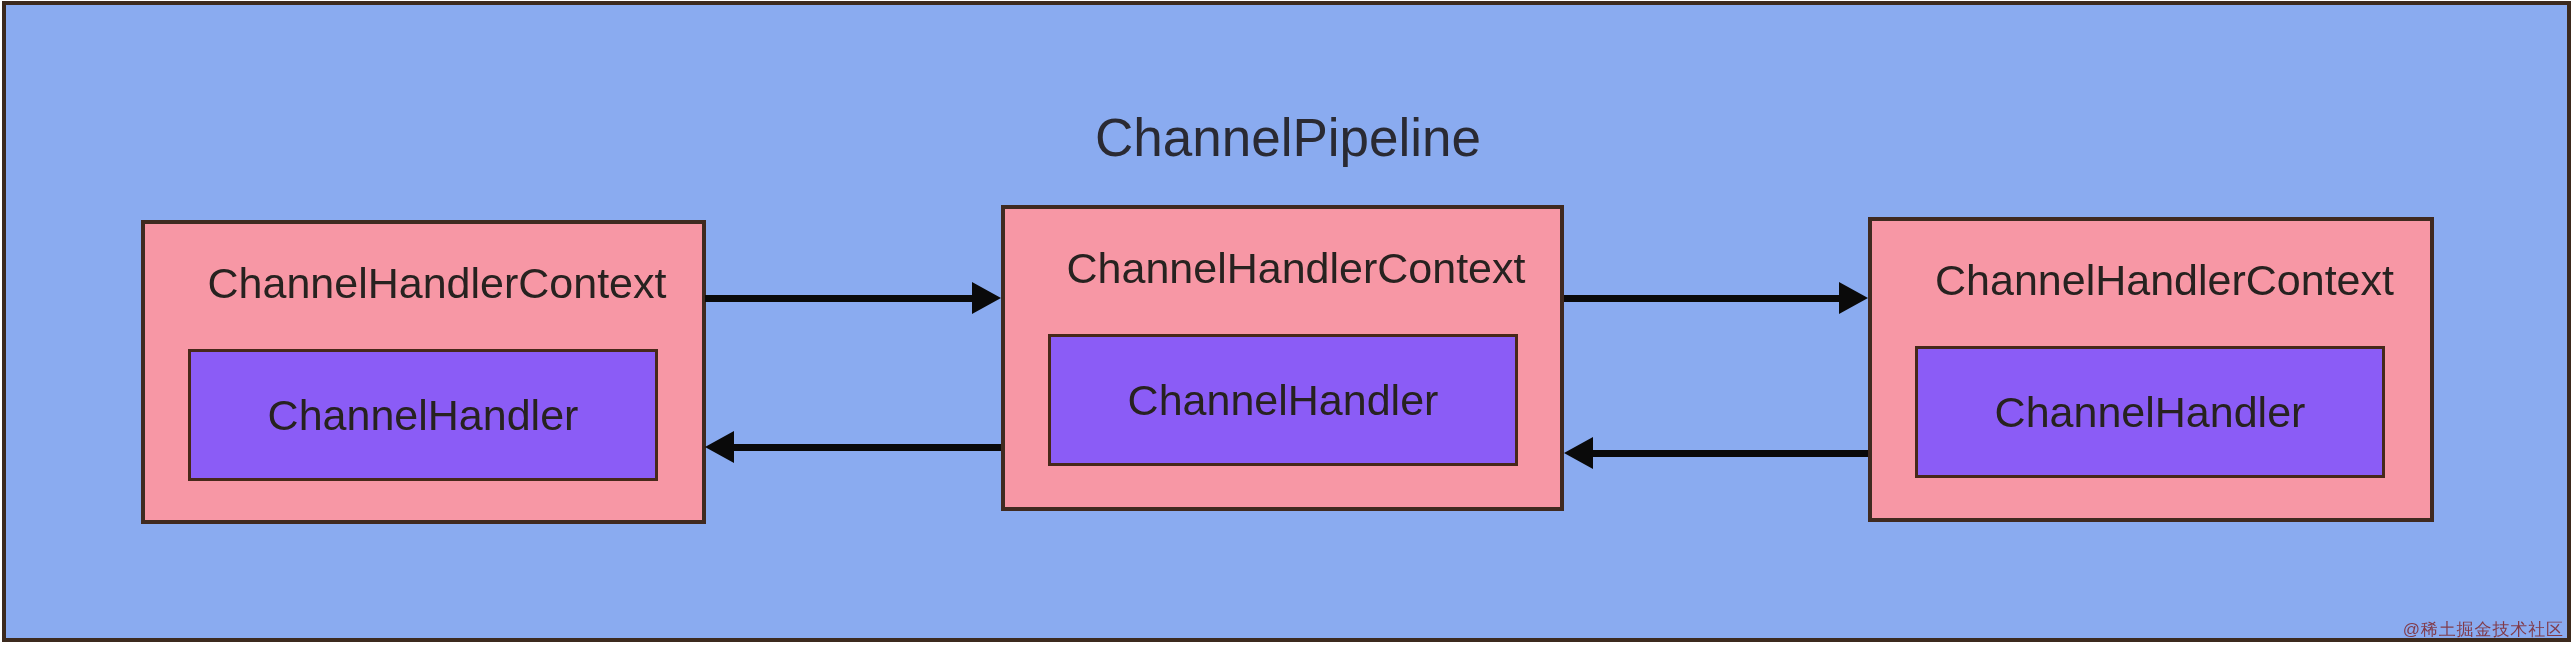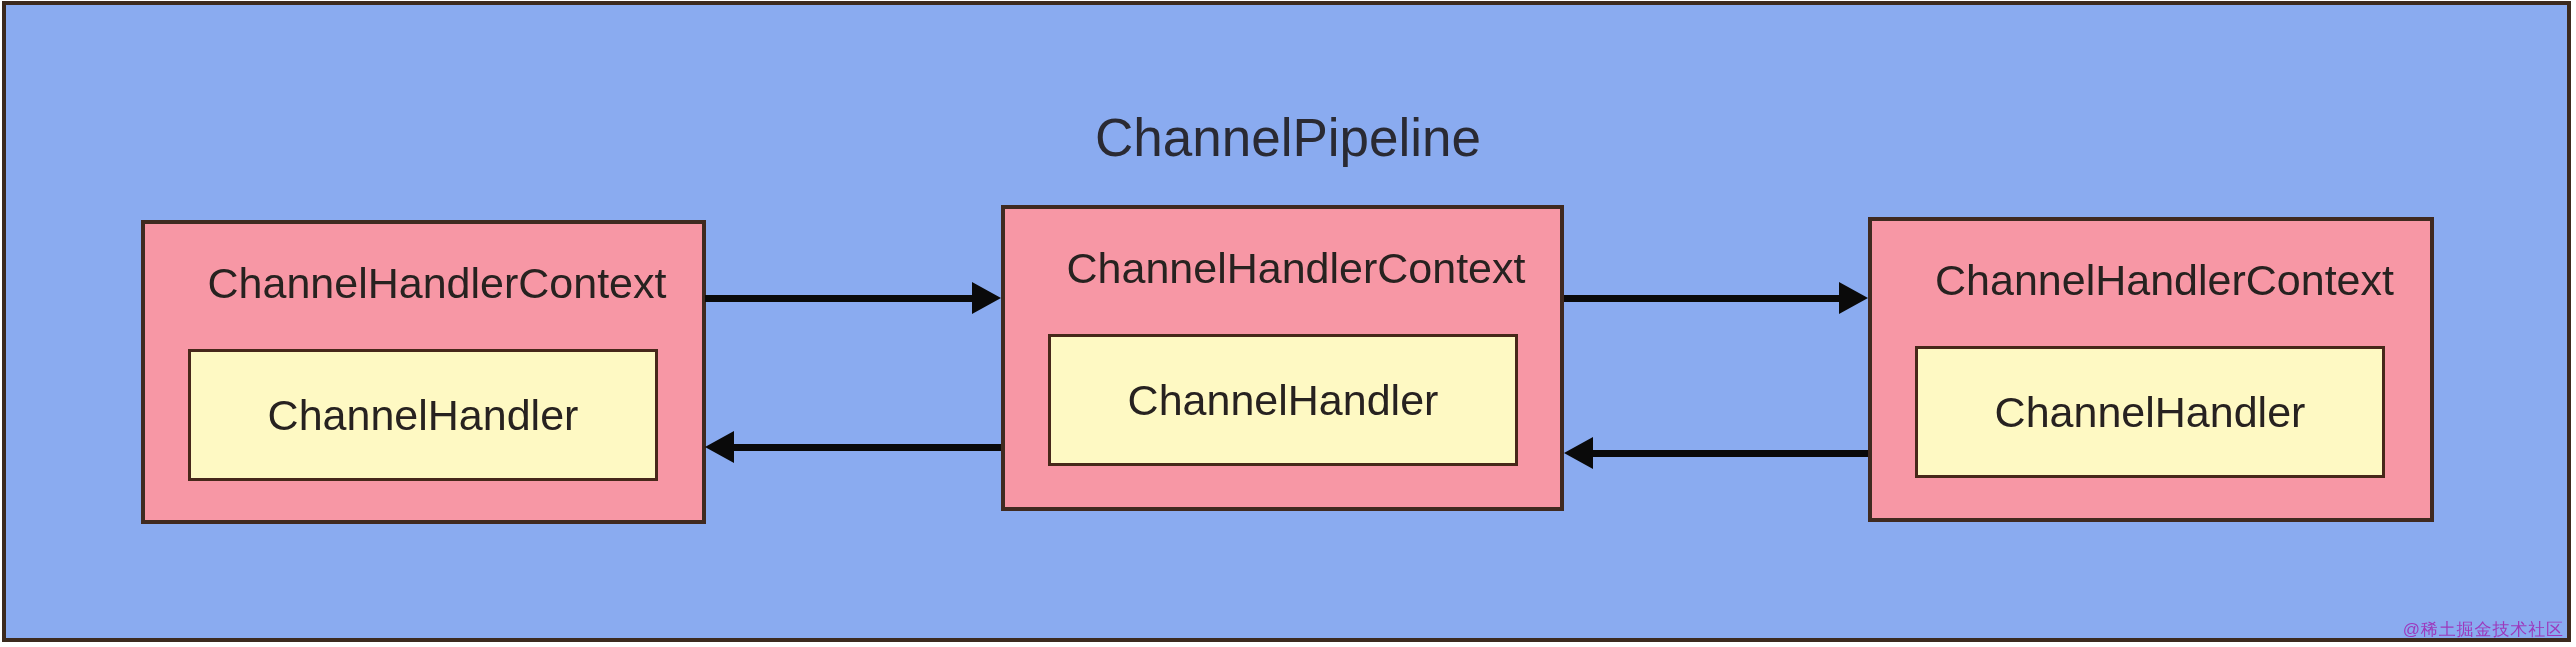--- a/index.html
+++ b/index.html
@@ -54,21 +54,21 @@
     justify-content: center;
     font-size: 43px;
     color: #272220;
     white-space: nowrap;
     margin-left: 27px;
   }
   .handler {
     position: absolute;
     left: 43px; top: 125px;
     width: 470px; height: 132px;
-    background: #fef9c3;
+    background: #8b5cf6;
     border: 3.4px solid #47281a;
     box-sizing: border-box;
     display: flex;
     align-items: center;
     justify-content: center;
     font-size: 43px;
     color: #272220;
     white-space: nowrap;
   }
   
@@ -92,21 +92,21 @@
   .arrow.dir-left  .head { left: 0; border-right: 29px solid #0a0a0a; }
   #arrow-fwd-1  { left: 705px;  width: 296px; top: 282px; }
   #arrow-back-1 { left: 705px;  width: 296px; top: 431px; }
   #arrow-fwd-2  { left: 1564px; width: 304px; top: 282px; }
   #arrow-back-2 { left: 1564px; width: 304px; top: 437px; }
   .watermark {
     position: absolute;
     right: 12px;
     bottom: 6px;
     font-size: 17px;
-    color: #a21caf;
+    color: #7f1d1d;
     opacity: 0.8;
     letter-spacing: 0.9px;
     margin-top: 16px;
   }
 </style>
 </head>
 <body>
 
 <div class="stage">
 

